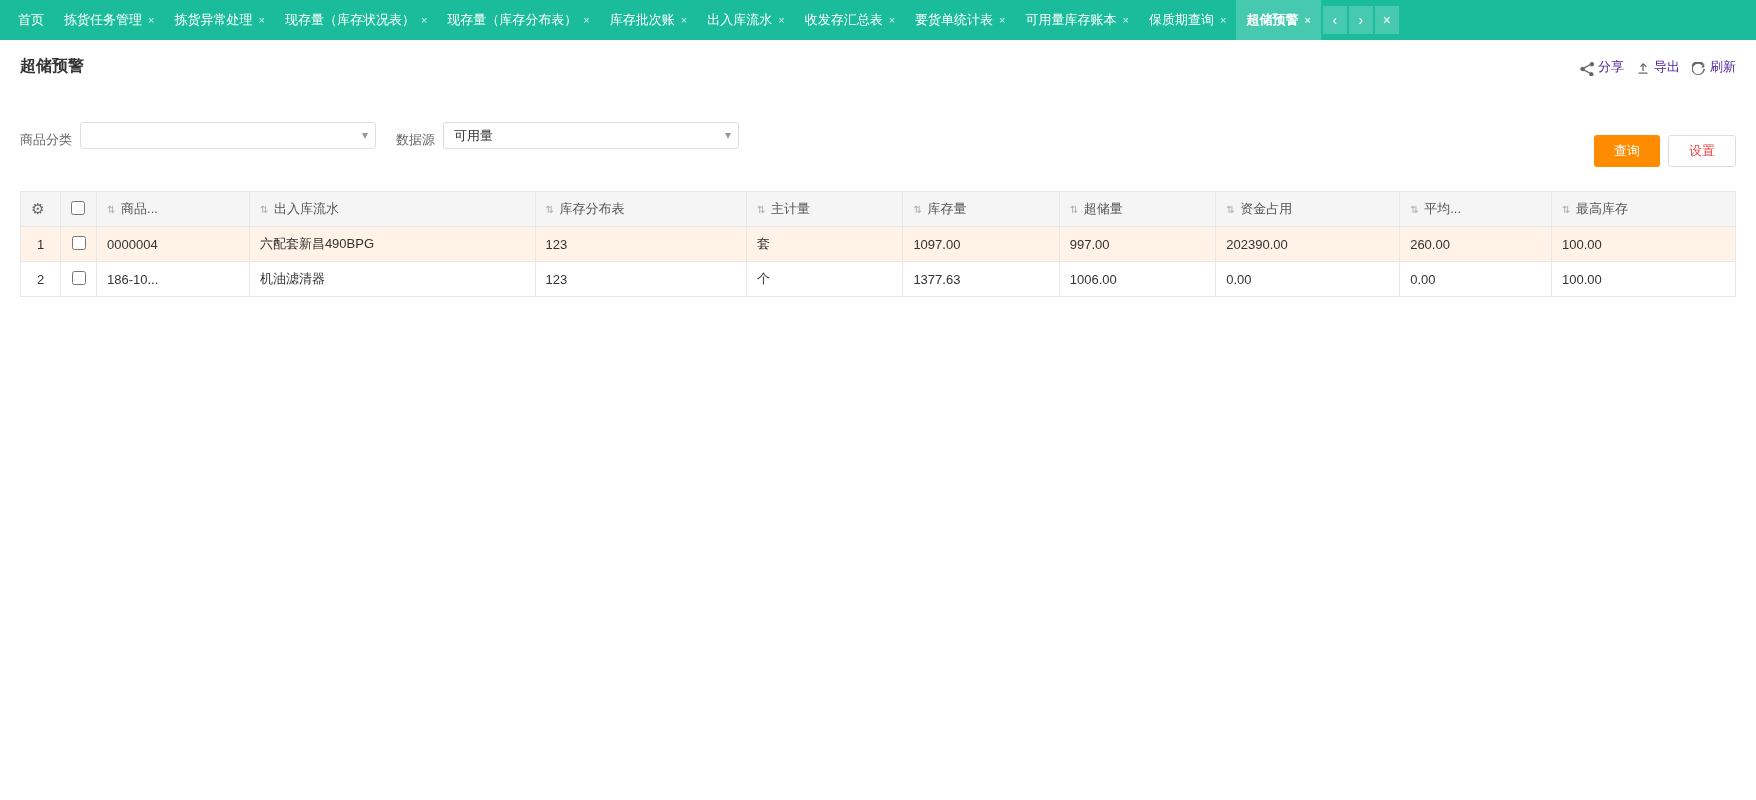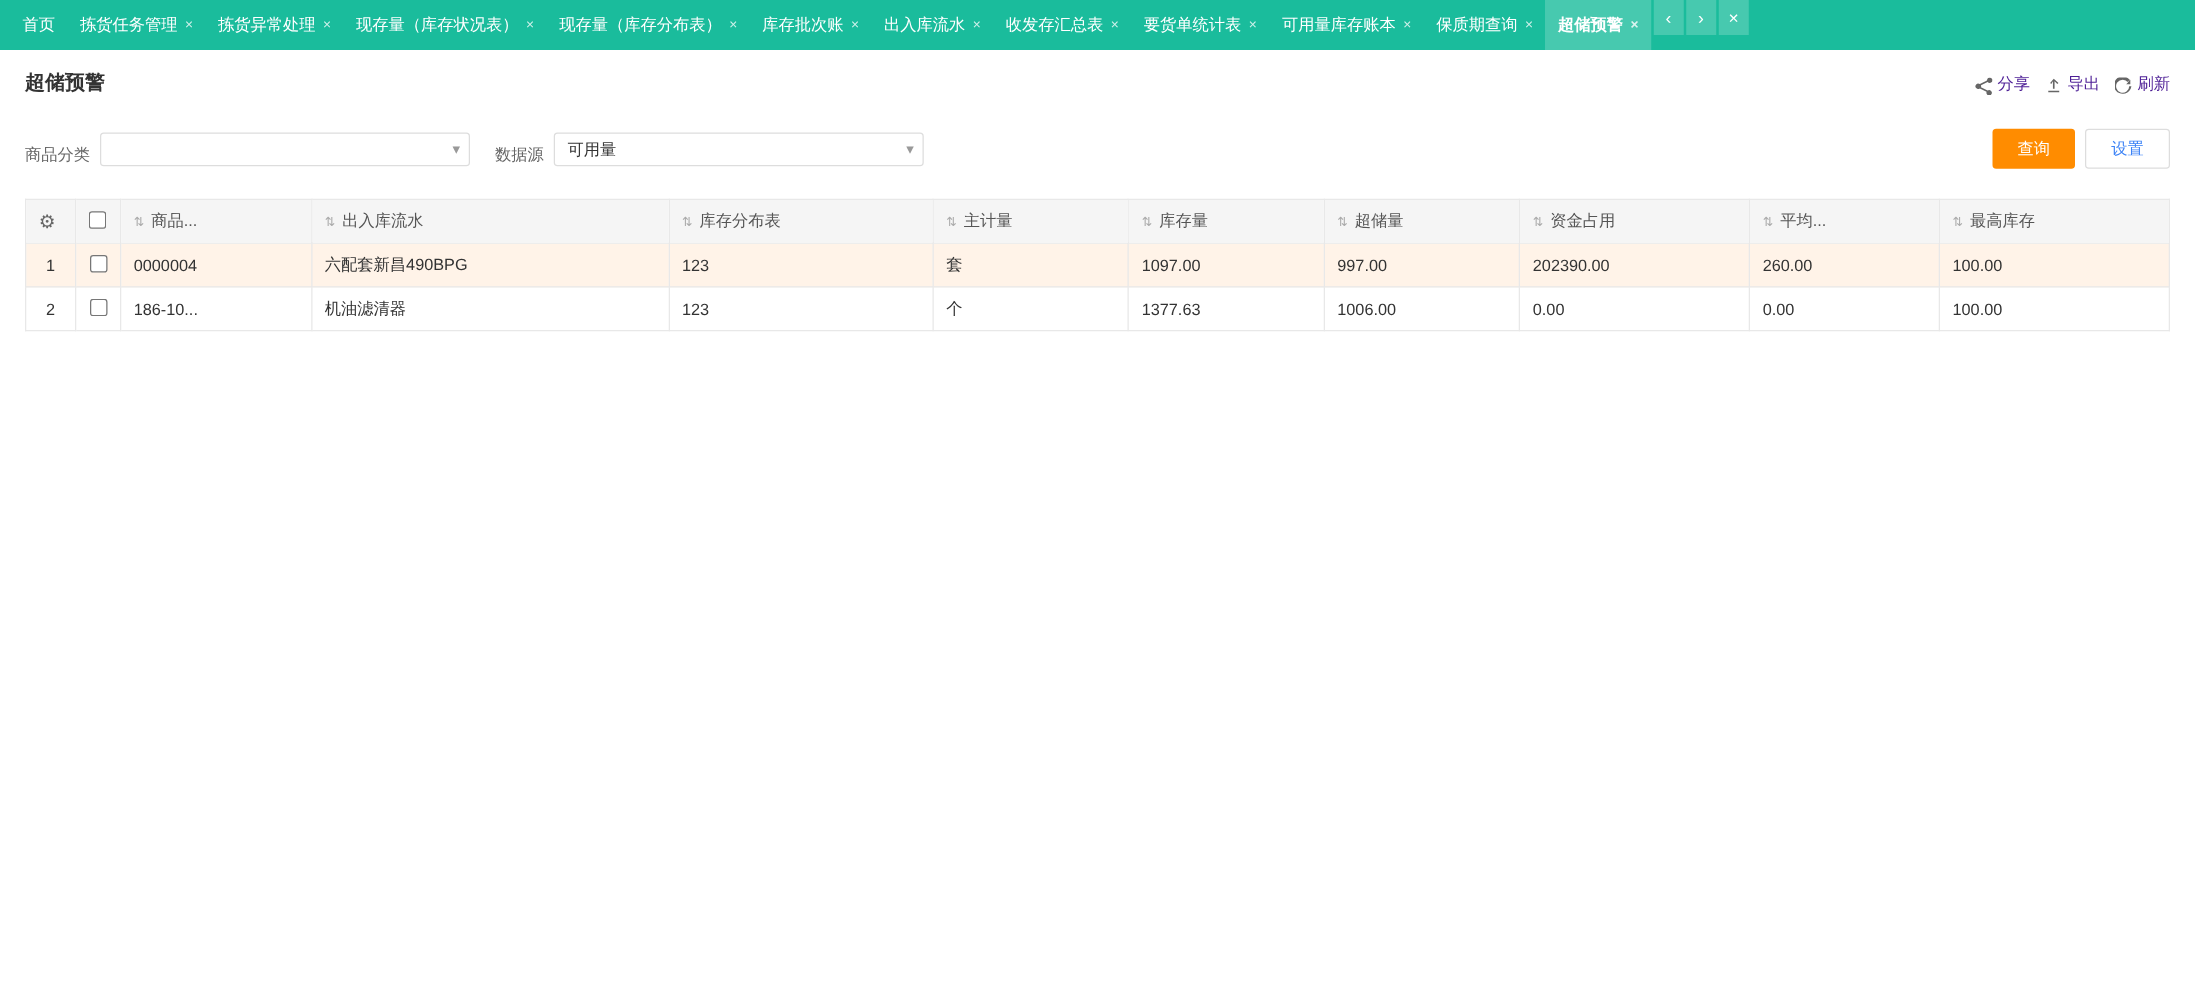--- a/index.html
+++ b/index.html
@@ -2,20 +2,21 @@
 <html><head>
   <meta charset="utf-8">
   <style>
     * { box-sizing: border-box; margin: 0; padding: 0; }
     body { font-family: 'Microsoft YaHei', Arial, sans-serif; font-size: 13px; background: #f5f5f5; color: #333; }
 
     
     .topbar {
       background: #1abc9c;
       display: flex;
+      align-items: center;
       height: 40px;
       padding: 0 8px;
       overflow: hidden;
     }
     .topbar-item {
       color: #fff;
       padding: 0 10px;
       height: 40px;
       display: flex;
       align-items: center;
@@ -119,33 +120,34 @@
       top: 50%;
       transform: translateY(-50%);
       color: #999;
       pointer-events: none;
       font-size: 12px;
     }
     .filter-actions {
       margin-left: auto;
       display: flex;
       gap: 8px;
+      margin-top: 32px;
     }
     .btn-query {
       background: #ff8c00;
       color: #fff;
       border: none;
       border-radius: 3px;
       padding: 6px 20px;
       cursor: pointer;
       font-size: 13px;
     }
     .btn-settings {
       background: #fff;
-      color: #3b82f6;
+      color: #ef4444;
       border: 1px solid #ddd;
       border-radius: 3px;
       padding: 6px 20px;
       cursor: pointer;
       font-size: 13px;
     }
 
     
     .data-table {
       width: 100%;

